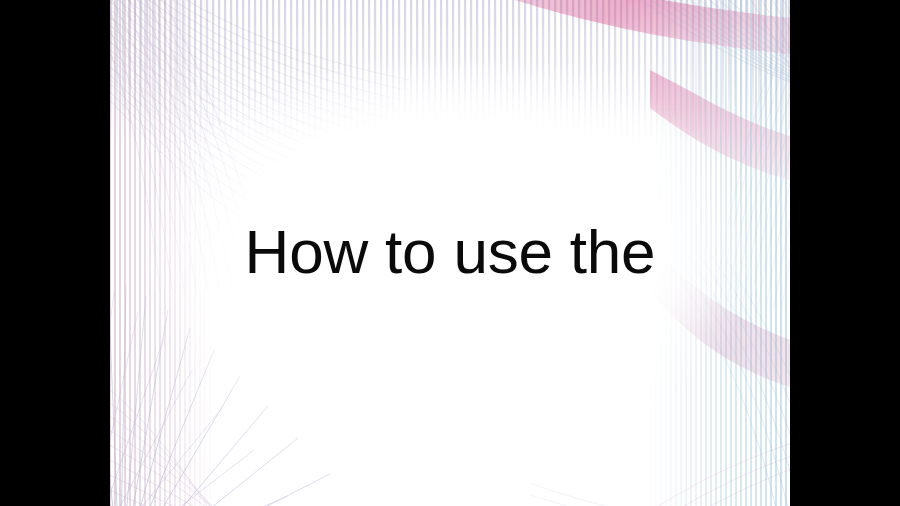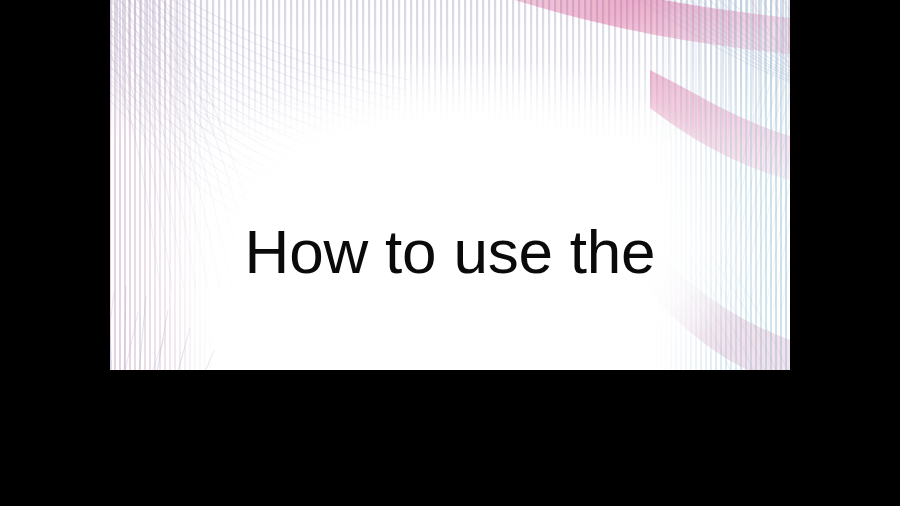--- a/index.html
+++ b/index.html
@@ -10,21 +10,21 @@
   body {
     width: 900px;
     height: 506px;
     overflow: hidden;
     font-family: "Liberation Sans", sans-serif;
   }
 
   #video-frame {
     position: relative;
     width: 900px;
-    height: 370px;
+    height: 506px;
     background: #000000;
     overflow: hidden;
   }
 
   
   .pillarbar {
     position: absolute;
     top: 0;
     height: 506px;
     background: #000000;

